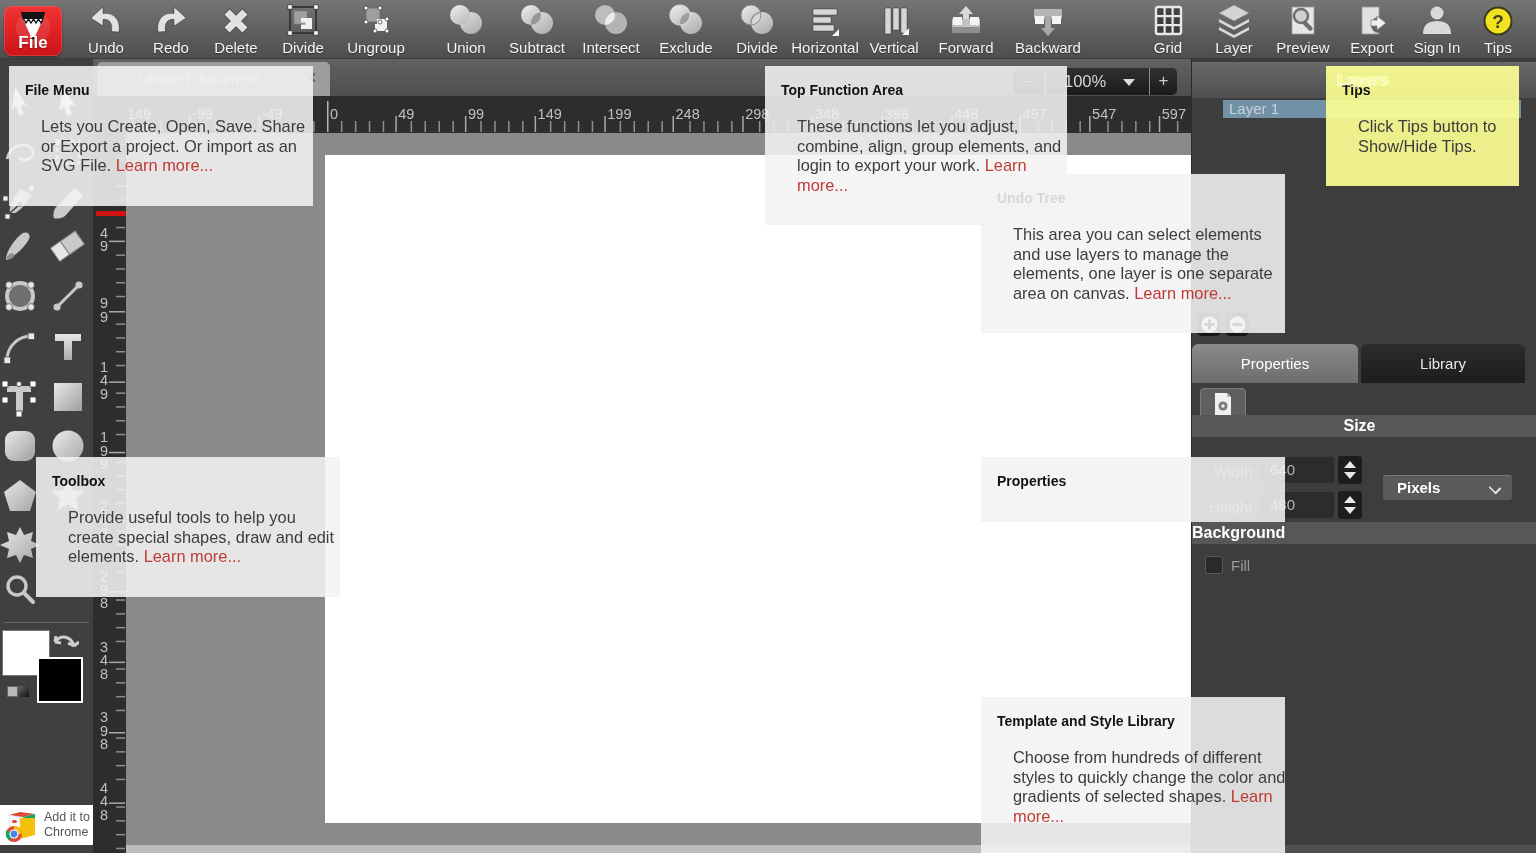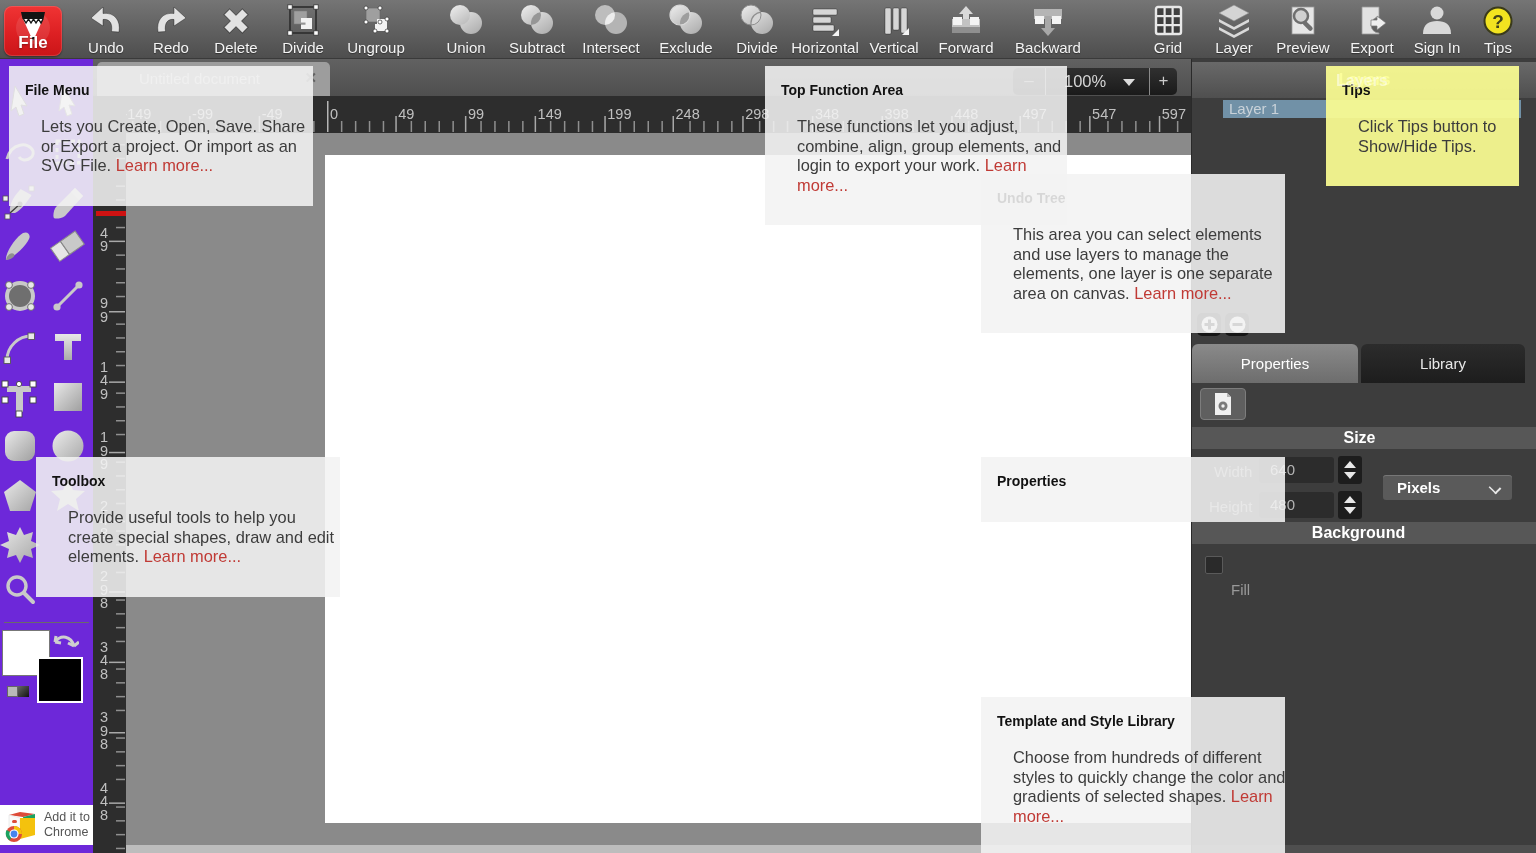--- a/index.html
+++ b/index.html
@@ -19,21 +19,21 @@
 #tab { position:absolute; left:4px; top:3px; width:233px; height:34px; background:#9d9d9d; border-radius:5px 5px 0 0; }
 #tab .tt { position:absolute; left:42px; top:8px; font-size:15px; color:#d9d9d9; }
 #tab .tx { position:absolute; right:13px; top:7px; font-size:15px; color:#636363; font-weight:bold; }
 #zoomctl { position:absolute; right:14px; top:9px; width:164px; height:27px; background:linear-gradient(#303030,#1a1a1a); border-radius:5px; color:#e8e8e8; }
 #zoomctl .zm { position:absolute; left:0; top:0; width:33px; height:27px; text-align:center; line-height:25px; color:#9a9a9a; font-size:17px; border-right:1px solid #8a8a8a; }
 #zoomctl .zv { position:absolute; left:51px; top:4px; font-size:16.5px; color:#d5d5d5; }
 #zoomctl .zd { position:absolute; left:110px; top:11px; width:0; height:0; border-left:6px solid transparent; border-right:6px solid transparent; border-top:7px solid #dcdcdc; }
 #zoomctl .zp { position:absolute; right:0; top:0; width:28px; height:27px; border-left:1px solid #8a8a8a; text-align:center; line-height:25px; font-size:17px; color:#cccccc; }
 
 
-#toolbox { left:0; top:58px; width:93px; height:795px; background:#6d28d9; }
+#toolbox { left:0; top:58px; width:93px; height:795px; background:#404040; }
 #tbdiv { position:absolute; left:4px; top:564px; width:85px; height:1px; background:#6a6a6a; }
 #swW { position:absolute; left:2px; top:572px; width:48px; height:46px; background:#fff; border:1px solid #777; }
 #swB { position:absolute; left:37px; top:599px; width:46px; height:46px; background:#000; border:2px solid #fff; }
 #swmini1 { position:absolute; left:7px; top:628px; width:11px; height:11px; background:#b9b9b9; border:1px solid #666; }
 #swmini2 { position:absolute; left:18px; top:628px; width:11px; height:11px; background:linear-gradient(135deg,#666,#111); }
 #chromebtn { position:absolute; left:0; top:747px; width:93px; height:40px; background:#fff; }
 #chromebtn .ct { position:absolute; left:44px; top:5px; font-size:12.5px; line-height:14.5px; color:#555; }
 
 
 #hruler { left:93px; top:96px; width:1098px; height:37px; }
@@ -50,31 +50,31 @@
 #rpanel { left:1191px; top:59px; width:345px; height:794px; background:#3d3d3d; border-left:1px solid #2a2a2a; }
 .rp { position:absolute; left:0; }
 #lhead { top:3px; width:345px; height:36px; background:linear-gradient(#696969,#4f4f4f); color:#fff; font-weight:bold; font-size:16px; text-align:center; line-height:36px; }
 #lrow { top:41px; left:31px; width:298px; height:18px; background:#7191a7; color:#c9d2d9; font-size:15px; line-height:18px; padding-left:6px; }
 #plusbtn,#minusbtn { top:254px; width:24px; height:23px; background:#151515; border-radius:5px; }
 #plusbtn { left:5px; } #minusbtn { left:33px; }
 .cbtn svg { display:block; margin:3px auto 0; }
 #ptab { top:285px; left:0px; width:166px; height:39px; background:linear-gradient(#8a8a8a,#6d6d6d); border-radius:6px 6px 0 0; color:#fff; font-size:15px; text-align:center; line-height:39px; }
 #ltab { top:285px; left:169px; width:164px; height:39px; background:linear-gradient(#2c2c2c,#1d1d1d); border-radius:6px 6px 0 0; color:#e8e8e8; font-size:15px; text-align:center; line-height:39px; }
 #gearbtn { top:329px; left:8px; width:46px; height:32px; background:#5f5f5f; border:1px solid #7d7d7d; border-radius:4px; }
-#sizebar { top:368px; width:345px; height:22px; background:#575757; color:#fff; font-weight:bold; font-size:16px; text-align:center; line-height:22px; padding-right:10px; }
+#sizebar { top:356px; width:345px; height:22px; background:#575757; color:#fff; font-weight:bold; font-size:16px; text-align:center; line-height:22px; padding-right:10px; }
 .lab { position:absolute; color:#9b9b9b; font-size:15px; }
 .inp { position:absolute; width:75px; height:26px; background:#2c2c2c; border-radius:3px; color:#b5b5b5; font-size:15px; line-height:26px; padding-left:11px; }
 .spin { position:absolute; width:24px; height:28px; background:#1d1d1d; border-radius:3px; }
 .spin:before { content:""; position:absolute; left:6px; top:5px; border-left:6px solid transparent; border-right:6px solid transparent; border-bottom:7px solid #e8e8e8; }
 .spin:after { content:""; position:absolute; left:6px; bottom:5px; border-left:6px solid transparent; border-right:6px solid transparent; border-top:7px solid #e8e8e8; }
 #pixels { position:absolute; left:191px; top:416px; width:129px; height:25px; background:#5a5a5a; border-radius:3px; color:#fff; font-weight:bold; font-size:15px; line-height:25px; padding-left:14px; box-shadow:inset 0 1px 0 rgba(255,255,255,0.18); }
 #pixels:after { content:""; position:absolute; right:12px; top:8px; width:8px; height:8px; border-right:2.5px solid #e8e8e8; border-bottom:2.5px solid #e8e8e8; transform:rotate(45deg) scale(1,0.8); }
-#bgbar { top:463px; width:345px; height:22px; background:#575757; color:#fff; font-weight:bold; font-size:16px; text-align:center; line-height:22px; padding-right:12px; }
+#bgbar { top:463px; width:345px; height:22px; background:#575757; color:#fff; font-weight:bold; font-size:16px; text-align:left; line-height:22px; padding-right:12px; }
 #fillchk { position:absolute; left:13px; top:497px; width:18px; height:18px; background:#2a2a2a; border:1px solid #5a5a5a; border-radius:2px; }
-#filllab { position:absolute; left:39px; top:498px; color:#999; font-size:15px;margin-top:24px; }
+#filllab { position:absolute; left:39px; top:498px; color:#999; font-size:15px; }
 #rpbottom { top:786px; width:345px; height:8px; background:#4f4f4f; }
 
 
 .tip { position:absolute; background:rgba(243,243,243,0.88); padding:14px 16px; width:304px; color:#3c3c3c; font-size:16.4px; line-height:19.5px; }
 .tip h3 { font-size:14px; line-height:20px; color:#111; margin:0 0 17px 0; font-weight:bold; }
 .tip p { margin:16px; white-space:nowrap; }
 .tip a { color:#c03a35; }
 #tipFile { left:9px; top:66px; z-index:20; }
 #tipTop { left:765px; top:66px; width:302px; z-index:22; }
 #tipLayerTree { left:981px; top:174px; z-index:21; }

